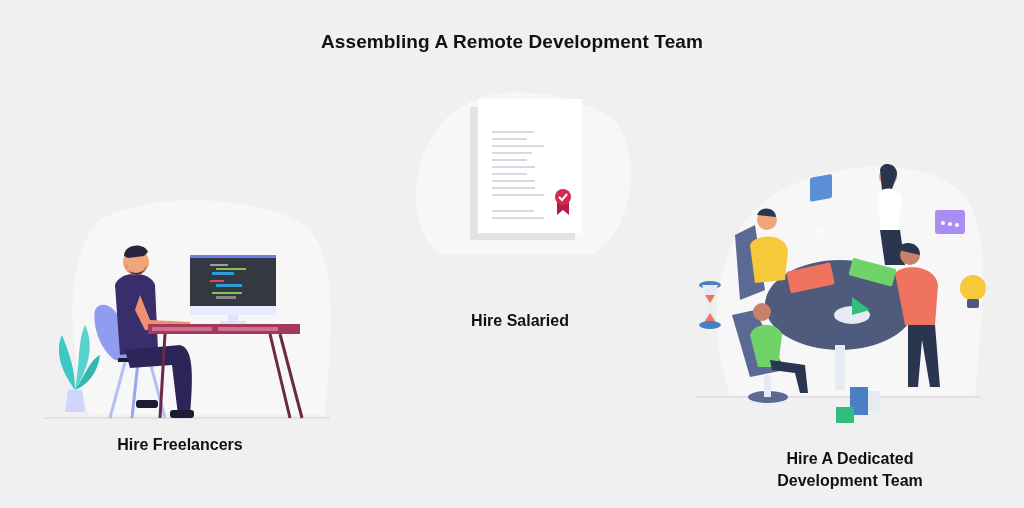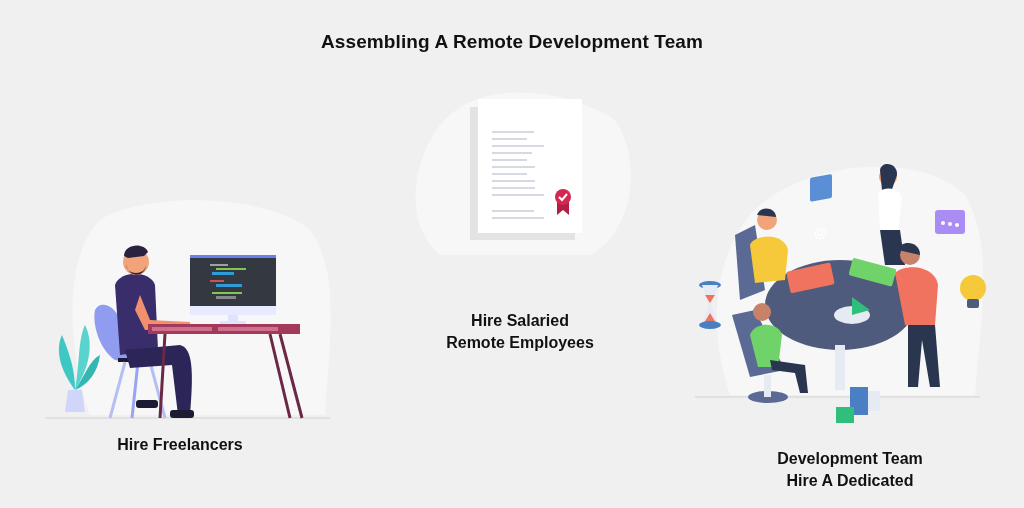--- a/index.html
+++ b/index.html
@@ -90,21 +90,20 @@
     </g>
   </g>
   <g>
     <path d="M157 114 L157 130 L163 125 L169 130 L169 114Z" fill="#b31e44"></path>
     <circle cx="163" cy="112" r="8" fill="#d3284f"></circle>
     <path d="M159 112 L162 115 L167 109" stroke="#fff" stroke-width="2" fill="none"></path>
   </g>
 </svg>
 <div class="label" style="left:420px;top:298px;width:200px;">
   <div>Hire Salaried</div>
-  <div>Remote Employees</div>
 </div>
 
 <svg style="left:690px;top:155px;" width="310" height="270" viewBox="0 0 310 270">
   <path d="M60 60 C110 5 230 -5 275 40 C305 90 290 170 285 240 L40 240 C20 180 20 110 60 60Z" fill="#f7f7f7"></path>
   <line x1="5" y1="242" x2="290" y2="242" stroke="#dddddd" stroke-width="1.5"></line>
 
   <g>
     <ellipse cx="20" cy="130" rx="11" ry="4" fill="#4a7fc4"></ellipse>
     <path d="M12 130 L28 130 L21 150 L28 170 L12 170 L19 150Z" fill="#e6eaf3"></path>
     <path d="M15 140 L25 140 L20 148Z" fill="#f0735f"></path>
@@ -166,15 +165,15 @@
     <path d="M218 170 L245 170 L250 232 L240 232 L232 185 L228 232 L218 232Z" fill="#2a3550"></path>
   </g>
 
   <g>
     <rect x="160" y="232" width="18" height="28" fill="#4a7fc4"></rect>
     <rect x="178" y="236" width="12" height="20" fill="#e6eaf3"></rect>
     <rect x="146" y="252" width="18" height="16" fill="#2fbf7a"></rect>
   </g>
 </svg>
 <div class="label" style="left:740px;top:436px;width:220px;">
+  <div>Hire A Dedicated</div>
   <div>Development Team</div>
-  <div>Hire A Dedicated</div>
 </div>
 
 </body></html>

